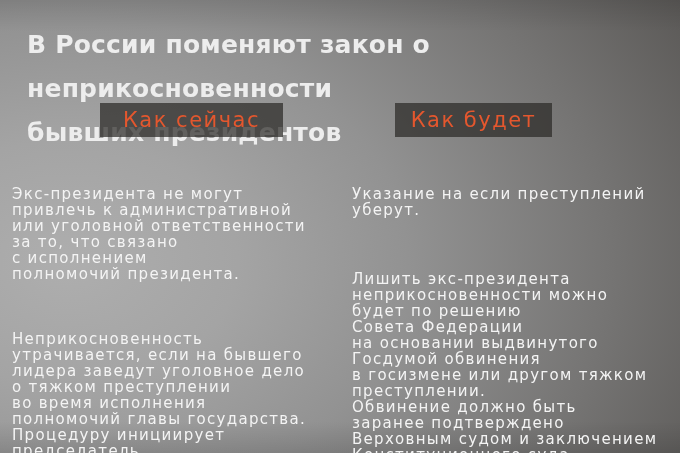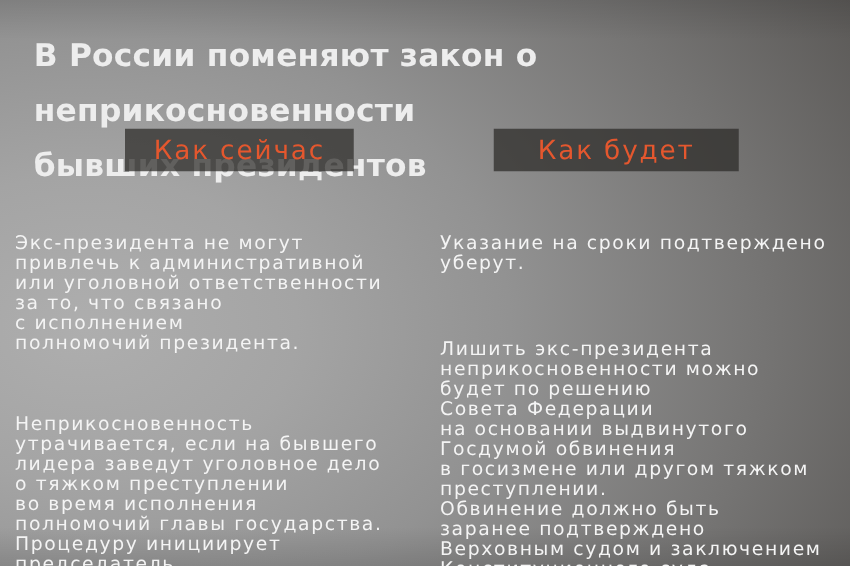--- a/index.html
+++ b/index.html
@@ -46,21 +46,21 @@
     height: 34px;
     display: flex;
     align-items: center;
     justify-content: center;
     background: rgba(43, 42, 39, 0.72);
     color: #e4572e;
     font-size: 21px;
     letter-spacing: 1.5px;
   }
   .chip-now    { left: 100px; width: 183px; }
-  .chip-future { left: 395px; width: 196px; }
+  .chip-future { left: 395px; width: 157px; }
   .col {
     position: absolute;
     top: 153px;
     color: #f4f4f4;
     font-size: 15px;
     line-height: 16px;
     letter-spacing: 1.3px;
     white-space: pre-line;
   }
   .col-now    { left: 12px;  width: 336px; }
@@ -97,21 +97,21 @@
 о тяжком преступлении
 во время исполнения
 полномочий главы государства.
 Процедуру инициирует
 председатель
 Следственного комитета —
 он пишет в Госдуму.</p>
   </div>
 
   <div class="col col-future">
-    <p>Указание на сроки подтверждено
+    <p>Указание на если преступлений
 уберут.</p>
     <p>Лишить экс-президента
 неприкосновенности можно
 будет по решению
 Совета Федерации
 на основании выдвинутого
 Госдумой обвинения
 в госизмене или другом тяжком
 преступлении.
 Обвинение должно быть

